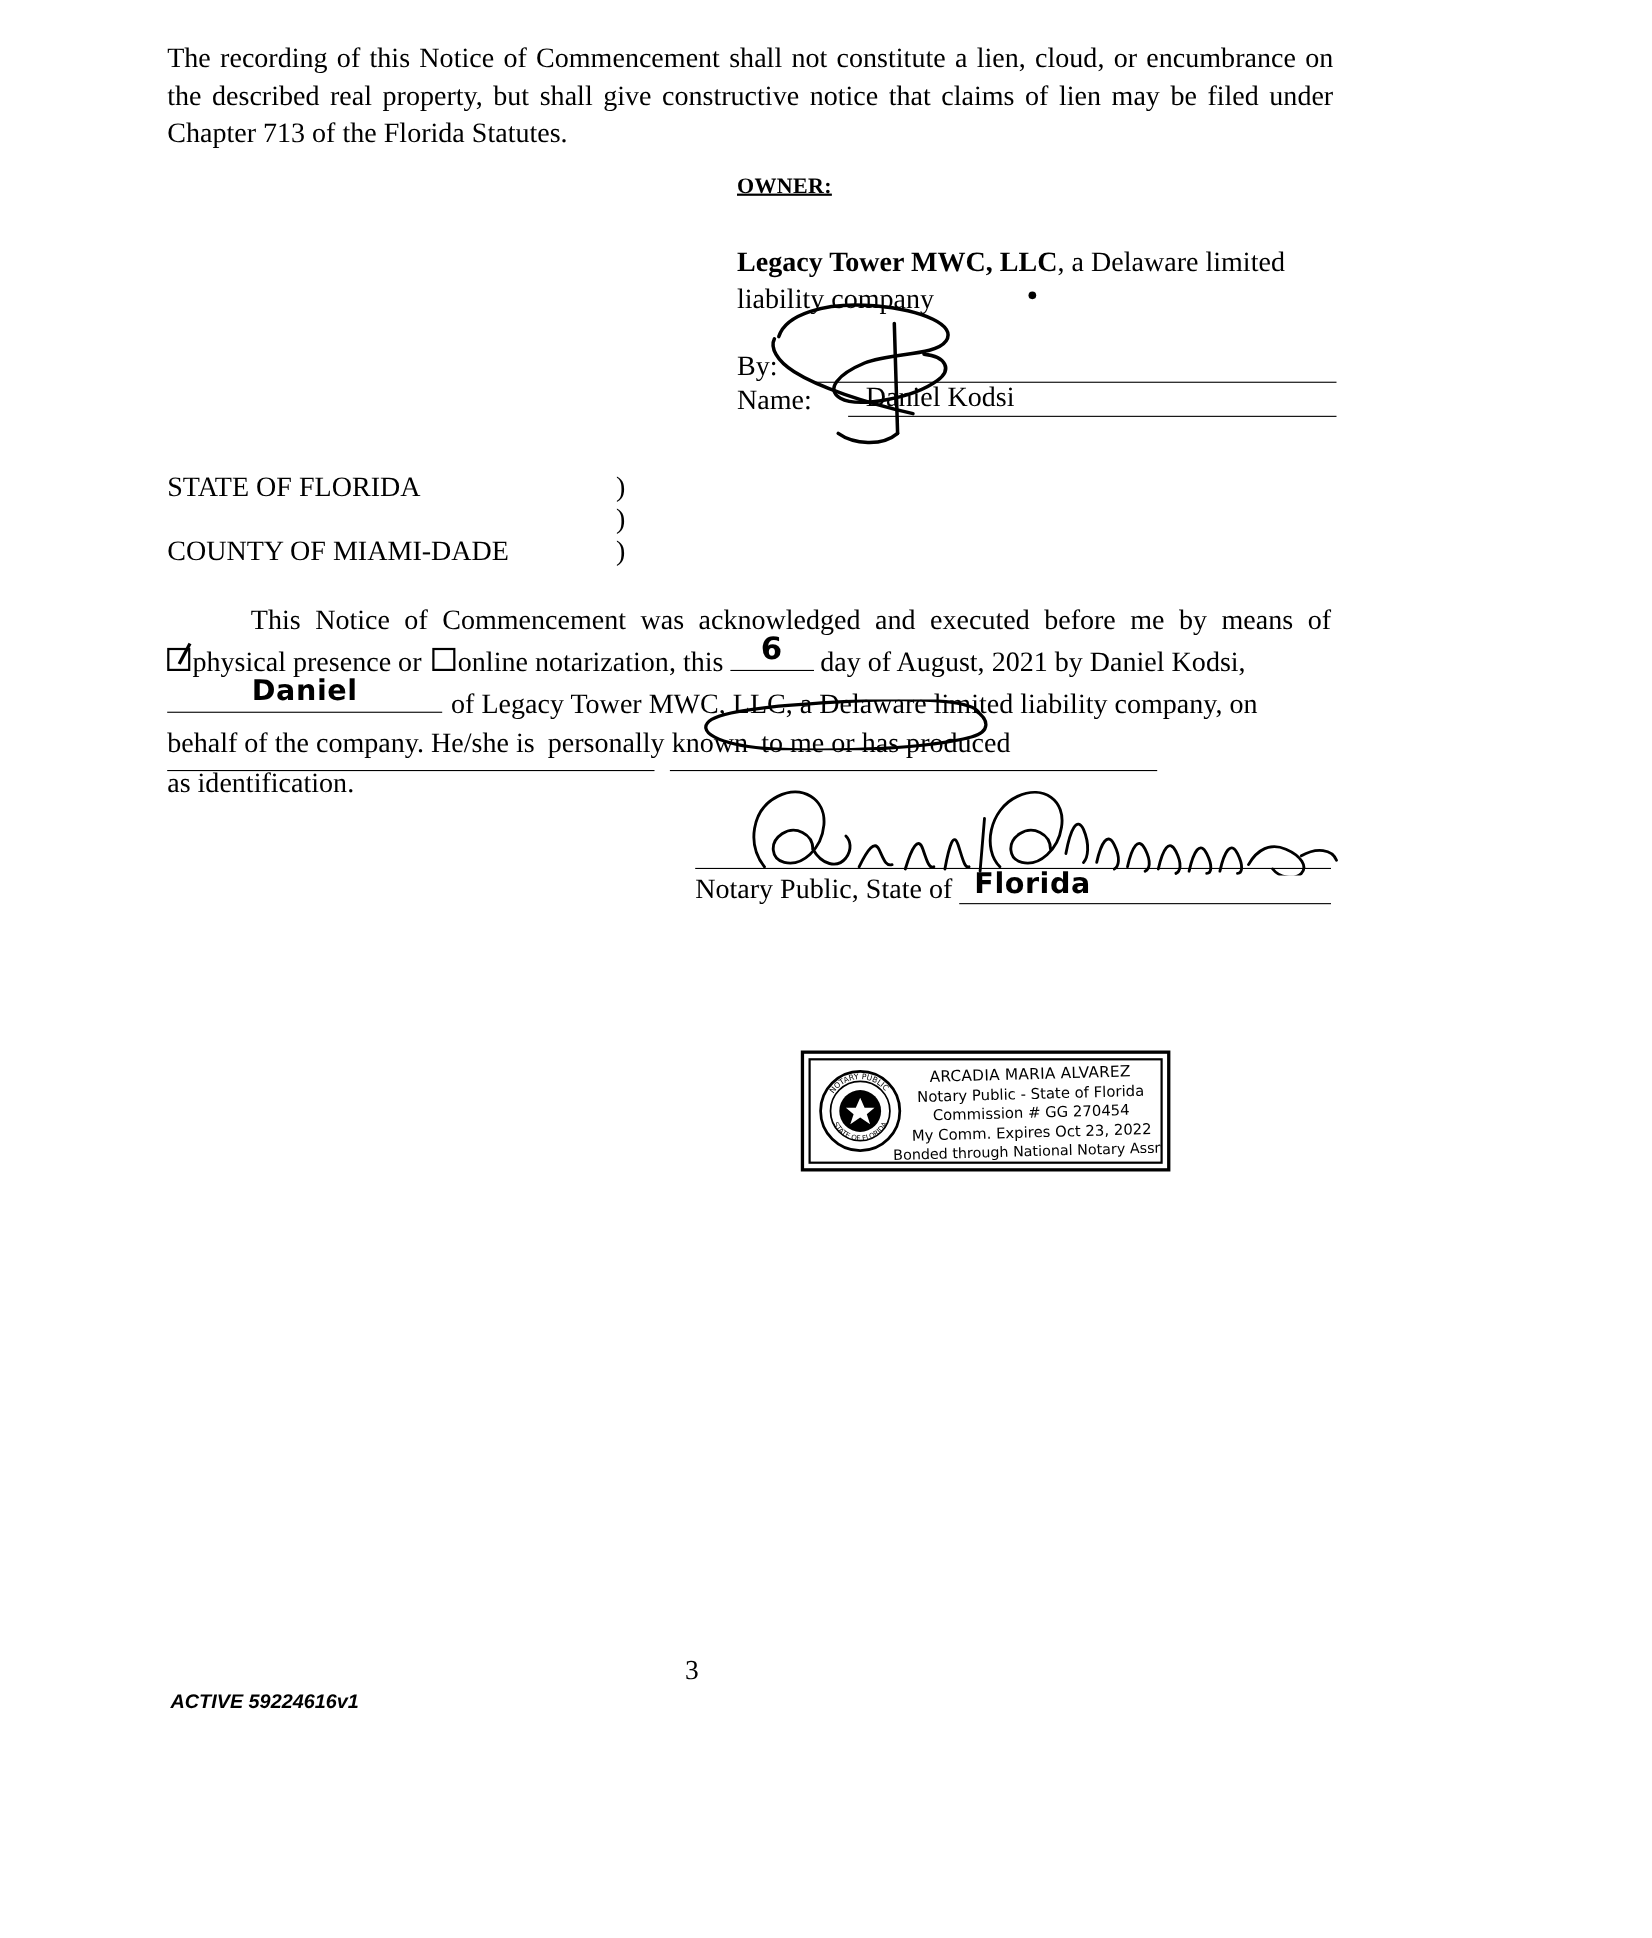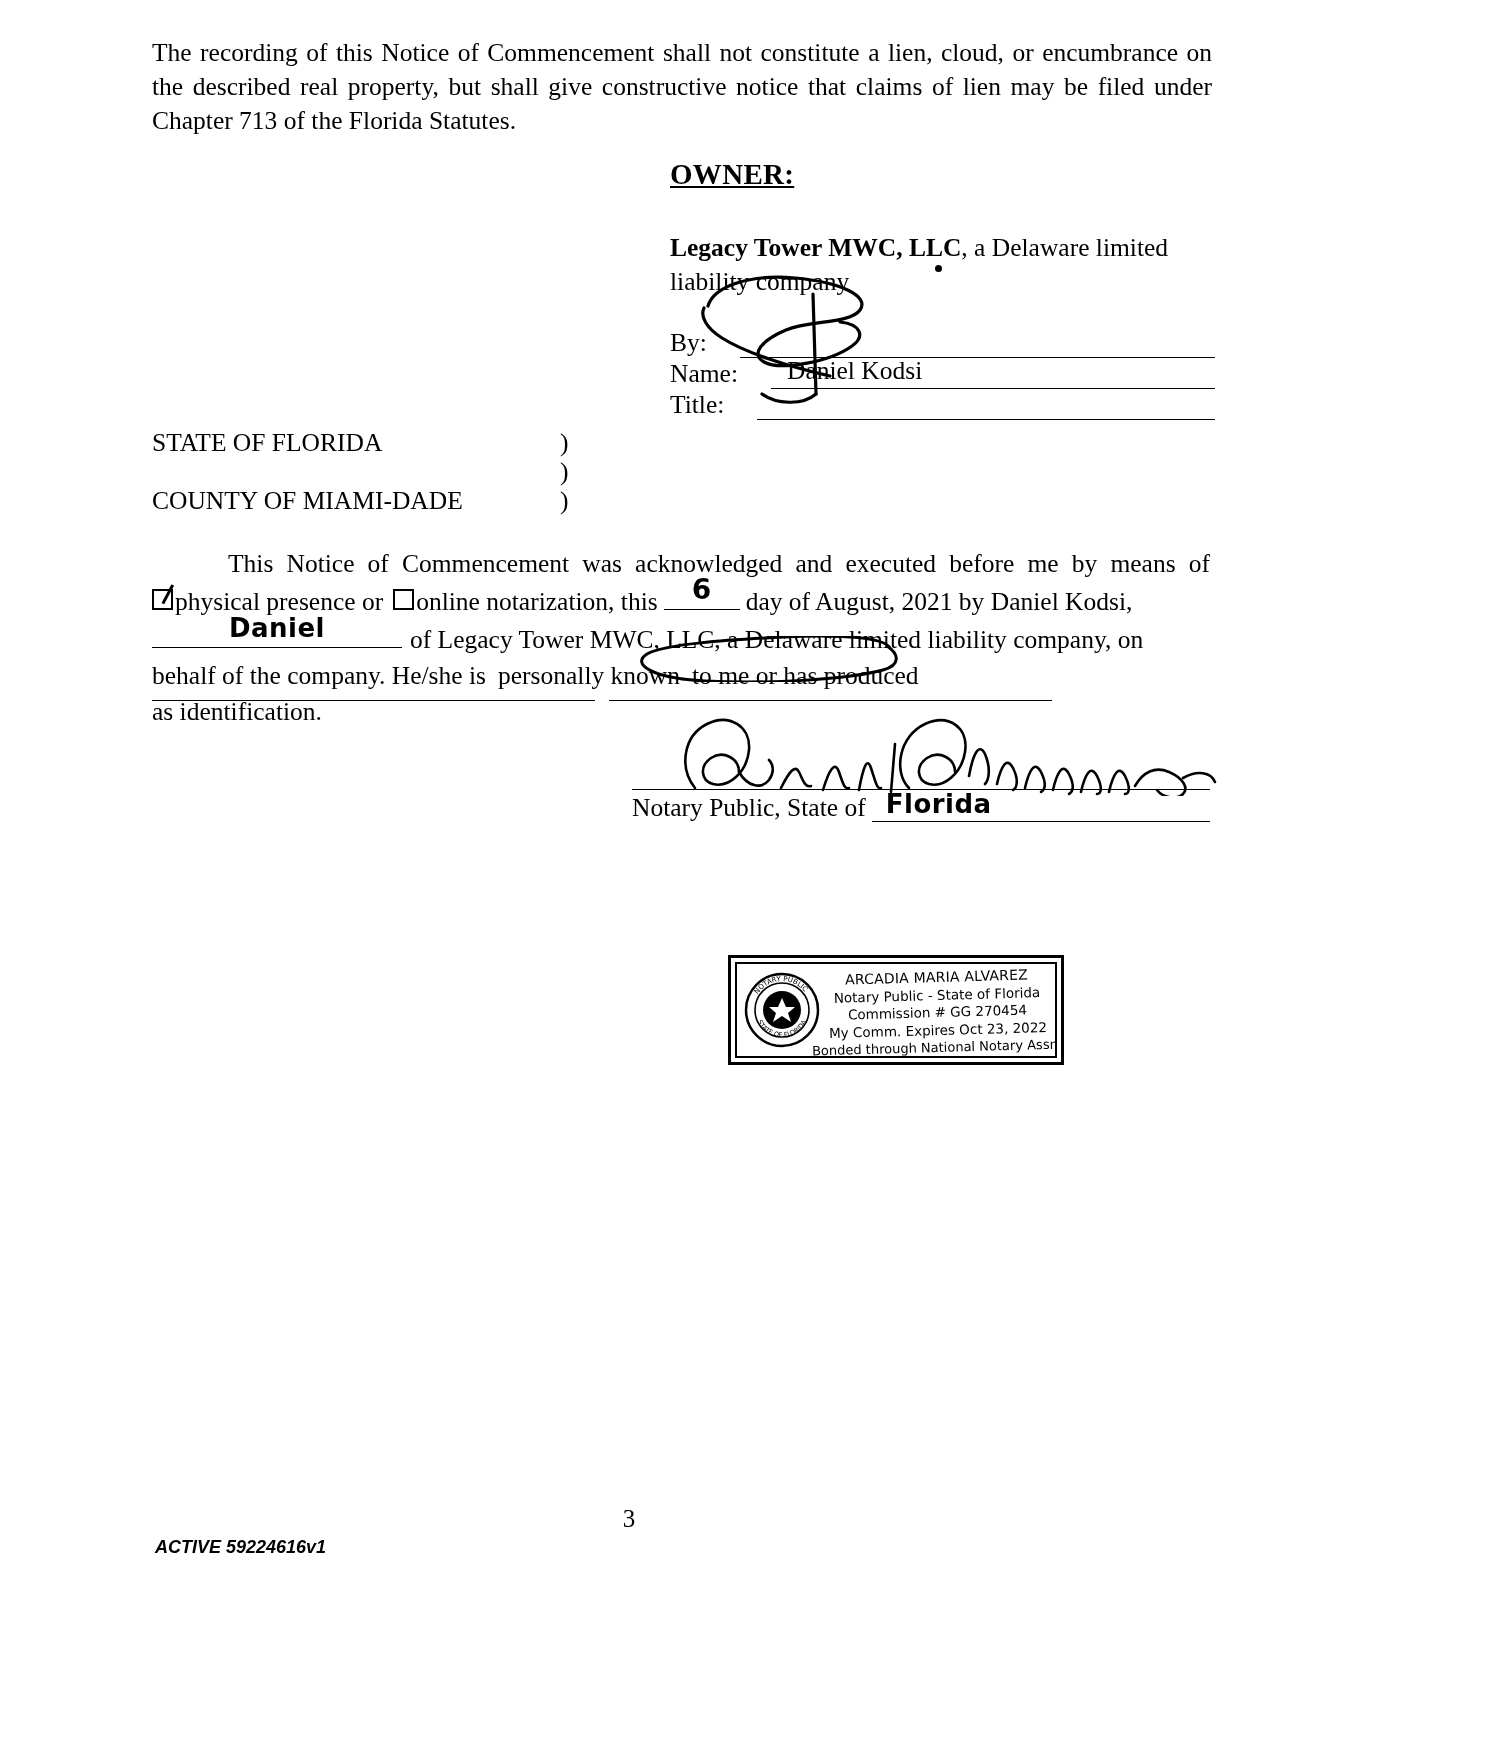--- a/index.html
+++ b/index.html
@@ -32,21 +32,21 @@
   }
 
   
   .owner-block {
     position: absolute;
     left: 670px;
     top: 158px;
     width: 545px;
   }
   .owner-heading {
-    font-size: 29px;
+    font-size: 20px;
     font-weight: bold;
     text-decoration: underline;
     letter-spacing: 0.3px;
   }
   .owner-entity {
     margin-top: 40px;
     font-size: 25.5px;
     line-height: 34px;
   }
   .owner-entity b { font-weight: bold; }
@@ -327,26 +327,20 @@
       <div class="sig-row">
         <span class="sig-label">By:</span>
         <span class="sig-line">
             <span class="filled"></span>
           </span>
       </div>
       <div class="sig-row">
         <span class="sig-label">Name:</span>
         <span class="sig-line">
             <span class="filled">Daniel Kodsi</span>
-          </span>
-      </div>
-      <div class="sig-row">
-        <span class="sig-label">Title:</span>
-        <span class="sig-line">
-            <span class="filled"></span>
           </span>
       </div>
     </div>
   </div>
 
   <div class="ink-dot"></div>
 
   <svg class="owner-signature" viewBox="0 0 230 150" fill="none" stroke="#000" stroke-width="3.2" stroke-linecap="round">
     <path d="M18 48 C24 28, 60 16, 105 20 C150 24, 180 38, 170 52 C160 66, 120 62, 96 72 C72 82, 60 96, 74 104 C90 113, 140 104, 162 88 C176 78, 170 66, 150 64"></path>
     <path d="M14 50 C10 58, 16 70, 32 80 C54 94, 96 108, 140 118"></path>

